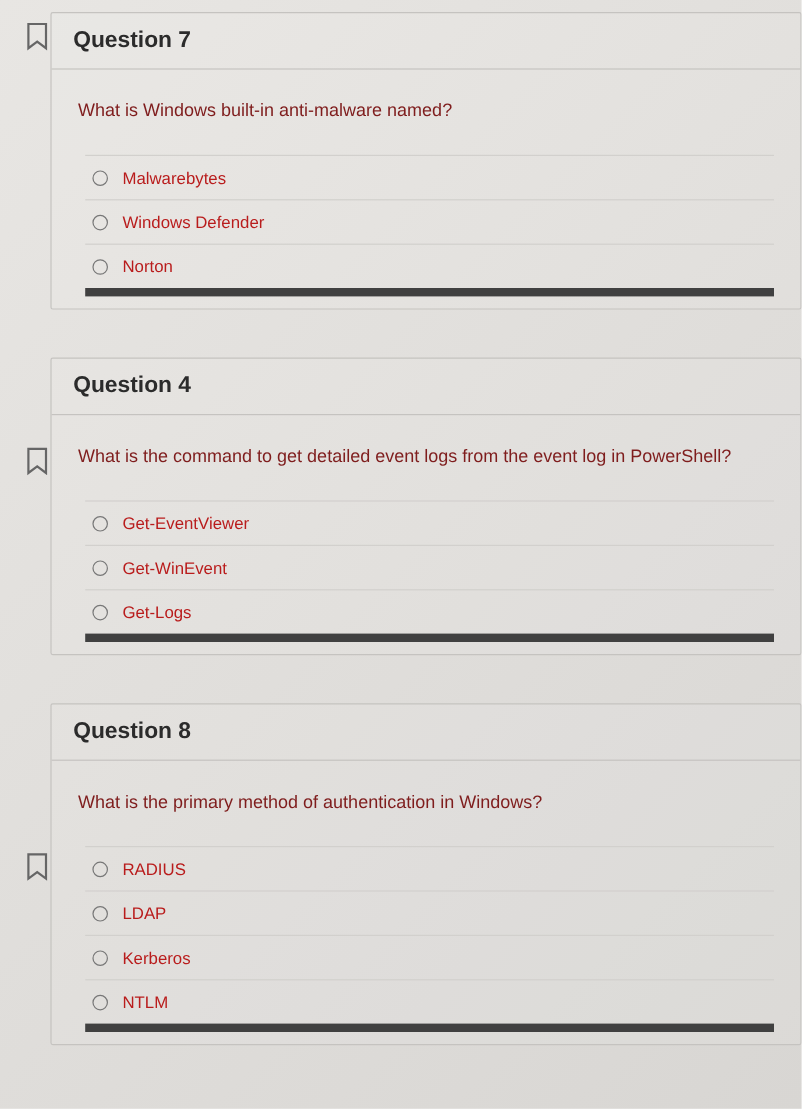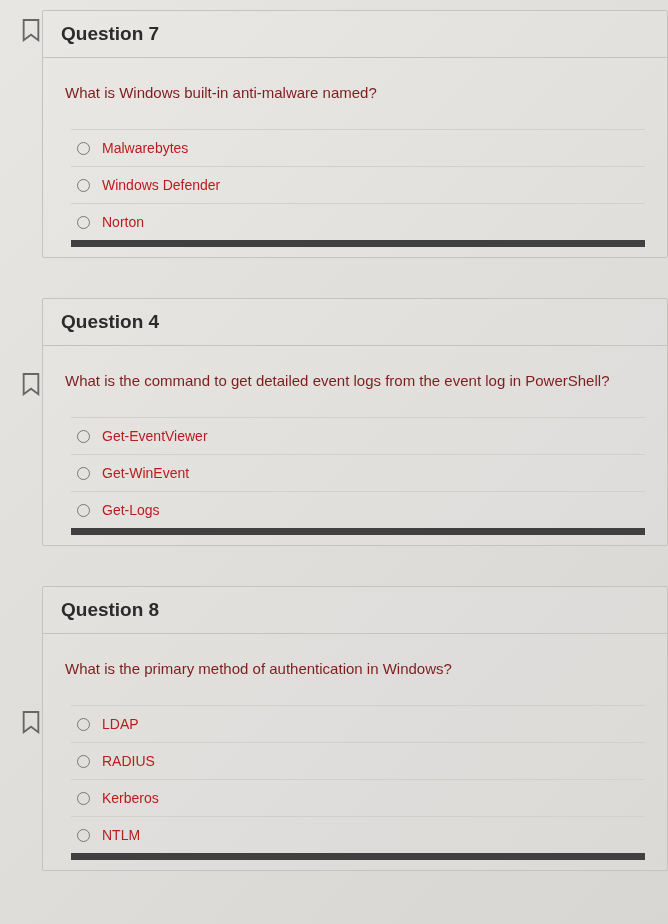--- a/index.html
+++ b/index.html
@@ -134,25 +134,25 @@
   </div>
 </div>
 
 <div class="question-block">
   <div class="q-header">Question 8</div>
   <div class="q-body">
     <div class="q-prompt">What is the primary method of authentication in Windows?</div>
     <div class="options">
       <div class="option-row">
         <span class="radio-circle"></span>
-        <span>LDAP</span>
+        <span>RADIUS</span>
       </div>
       <div class="option-row">
         <span class="radio-circle"></span>
-        <span>RADIUS</span>
+        <span>LDAP</span>
       </div>
       <div class="option-row">
         <span class="radio-circle"></span>
         <span>Kerberos</span>
       </div>
       <div class="option-row">
         <span class="radio-circle"></span>
         <span>NTLM</span>
       </div>
     </div>

